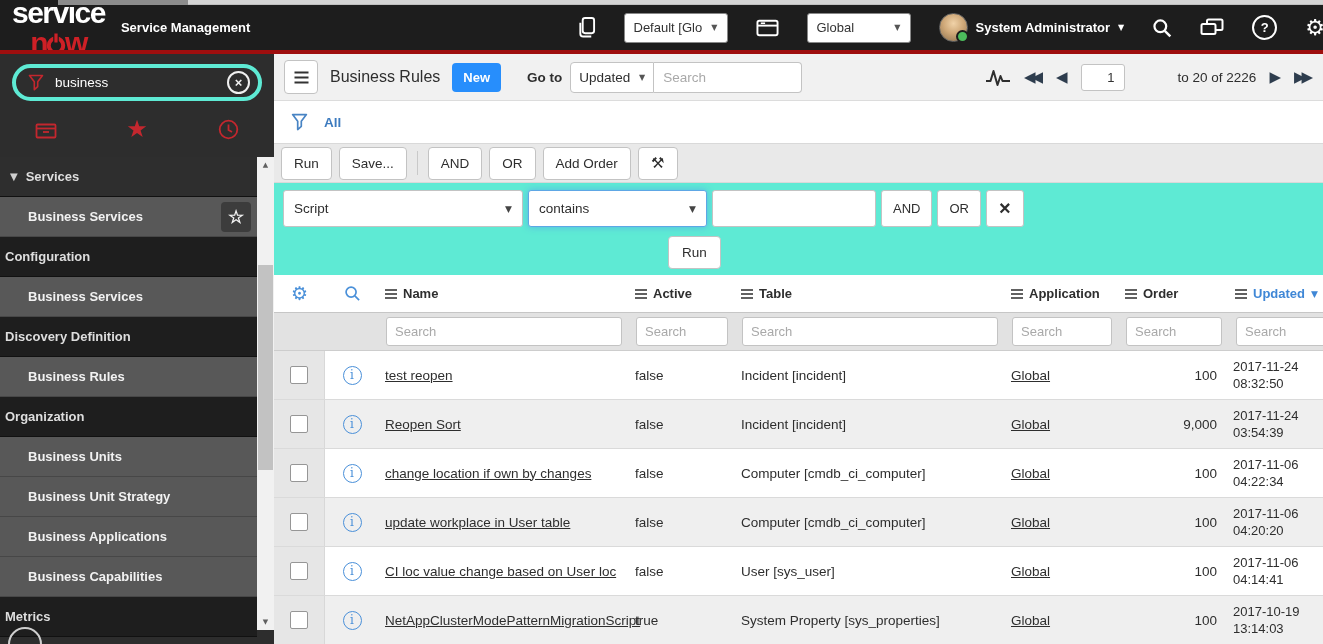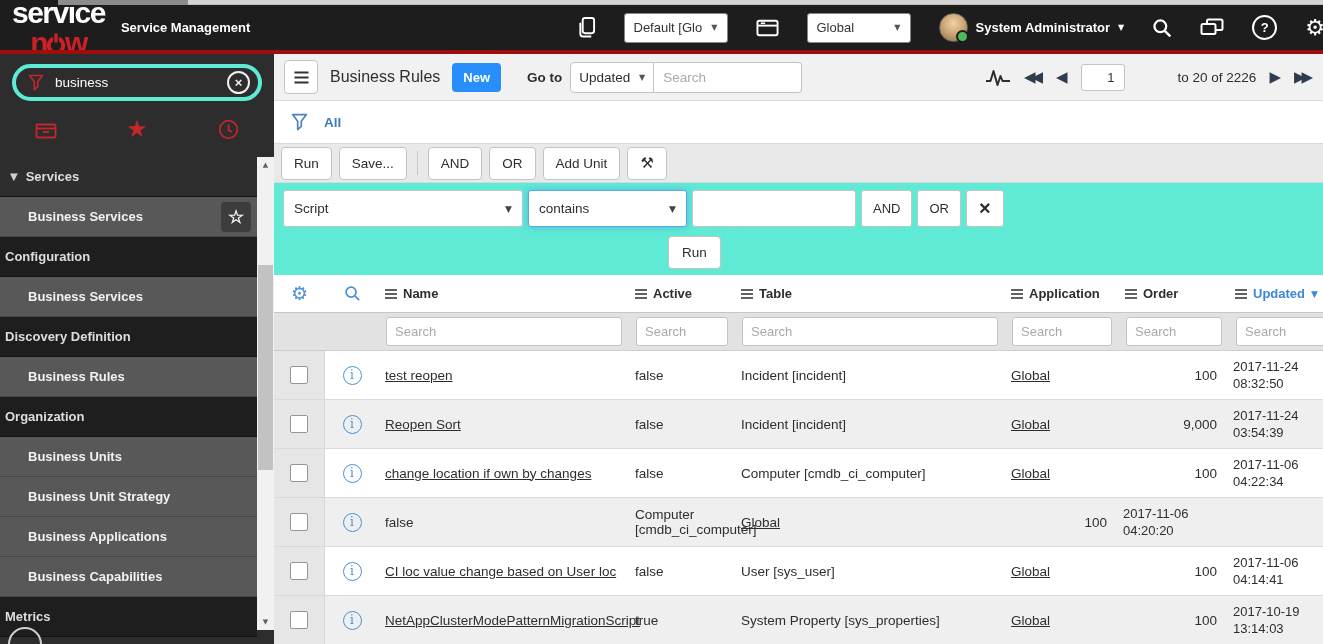--- a/index.html
+++ b/index.html
@@ -79,21 +79,21 @@
   .filter-toolbar{height:40px;background:#e9e9e9;border-top:1px solid #d9d9d9;border-bottom:1px solid #d9d9d9;display:flex;align-items:center;padding:0 7px;gap:7px;box-sizing:border-box;}
   .f-btn{background:#fff;border:1px solid #c3c3c3;border-radius:4px;height:33px;padding:0 12px;font-size:13.5px;color:#2e2e2e;display:flex;align-items:center;cursor:pointer;font-family:inherit;}
   .f-sep{width:1px;height:24px;background:#c9c9c9;margin:0 3px;}
   .f-gavel{width:40px;justify-content:center;font-size:15px;padding:0;}
 
   .condition-area{height:92px;background:#5eead4;position:relative;}
   .condition-row{display:flex;align-items:center;gap:5px;padding:7px 0 0 9px;}
   .cond-select{height:37px;background:#fff;border:1px solid #c3c3c3;border-radius:3px;display:flex;align-items:center;justify-content:space-between;padding:0 10px;font-size:13.5px;color:#2e2e2e;box-sizing:border-box;cursor:pointer;}
   .cond-select .caret{font-size:9px;color:#444;}
   .cond-field{width:240px;}
-  .cond-op{width:159px;border-color:#5ea7e5;box-shadow:0 0 7px rgba(89,167,232,.8);}
+  .cond-op{width:179px;border-color:#5ea7e5;box-shadow:0 0 7px rgba(89,167,232,.8);}
   .cond-value{width:164px;height:37px;border:1px solid #c3c3c3;border-radius:3px;box-sizing:border-box;padding:0 8px;font-size:13.5px;font-family:inherit;outline:none;}
   .cond-btn{height:37px;min-width:38px;padding:0 11px;background:#fff;border:1px solid #c3c3c3;border-radius:3px;font-size:13px;color:#2e2e2e;display:flex;align-items:center;justify-content:center;cursor:pointer;font-family:inherit;}
   .cond-x{width:37px;padding:0;font-size:20px;font-weight:bold;}
   .cond-run{position:absolute;left:394px;top:53px;height:33px;padding:0 13px;background:#fff;border:1px solid #c3c3c3;border-radius:4px;font-size:13.5px;color:#2e2e2e;display:flex;align-items:center;cursor:pointer;font-family:inherit;}
 
   
   .grid{position:absolute;top:221px;left:0;right:0;--cols:51px 54px 250px 106px 270px 114px 110px 94px;}
   .g-head{display:grid;grid-template-columns:var(--cols);height:37px;align-items:center;border-bottom:1px solid #c6c6c6;background:#fff;}
   .col-h{display:flex;align-items:center;gap:6px;font-size:13px;font-weight:bold;color:#2e2e2e;padding-left:6px;cursor:pointer;}
   .col-h.sorted .col-label{color:#3f87d6;}
@@ -313,21 +313,21 @@
     </span>
     <span class="crumb-all">All</span>
   </div>
 
   <div class="filter-toolbar">
     <button class="f-btn">Run</button>
     <button class="f-btn">Save...</button>
     <span class="f-sep"></span>
     <button class="f-btn">AND</button>
     <button class="f-btn">OR</button>
-    <button class="f-btn">Add Unit</button>
+    <button class="f-btn">Add Order</button>
     <button class="f-btn f-gavel dejavu">⚒</button>
   </div>
 
   <div class="condition-area">
     <div class="condition-row">
       <div class="cond-select cond-field">
         <span>Script</span>
         <span class="caret dejavu">▼</span>
       </div>
       <div class="cond-select cond-op">
@@ -455,20 +455,21 @@
       </span>
     </div>
 
     <div class="g-row alt">
       <span class="cell-cb">
           <span class="cb"></span>
         </span>
       <span class="cell-info">
           <span class="info-icon">i</span>
         </span>
+      <span class="cell-link"><span>update workplace in User table</span></span>
       <span class="cell-text">false</span>
       <span class="cell-text">Computer [cmdb_ci_computer]</span>
       <span class="cell-link"><span>Global</span></span>
       <span class="cell-order">100</span>
       <span class="cell-updated">
         <div>2017-11-06</div>
         <div>04:20:20</div>
       </span>
     </div>
 

